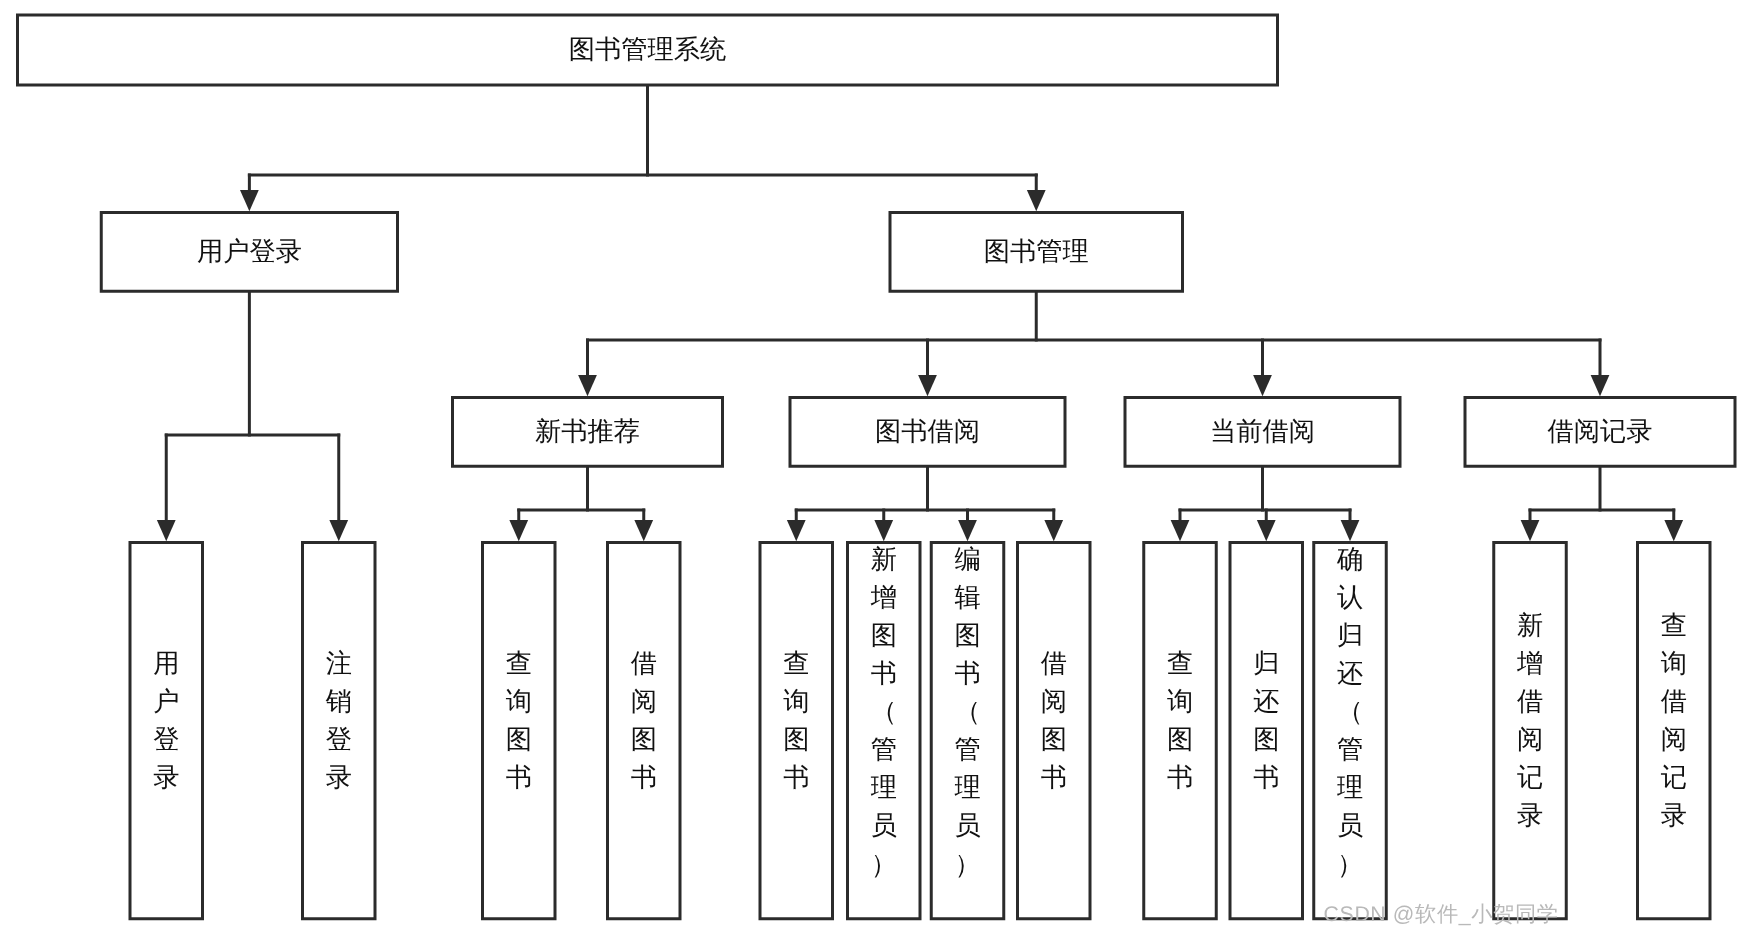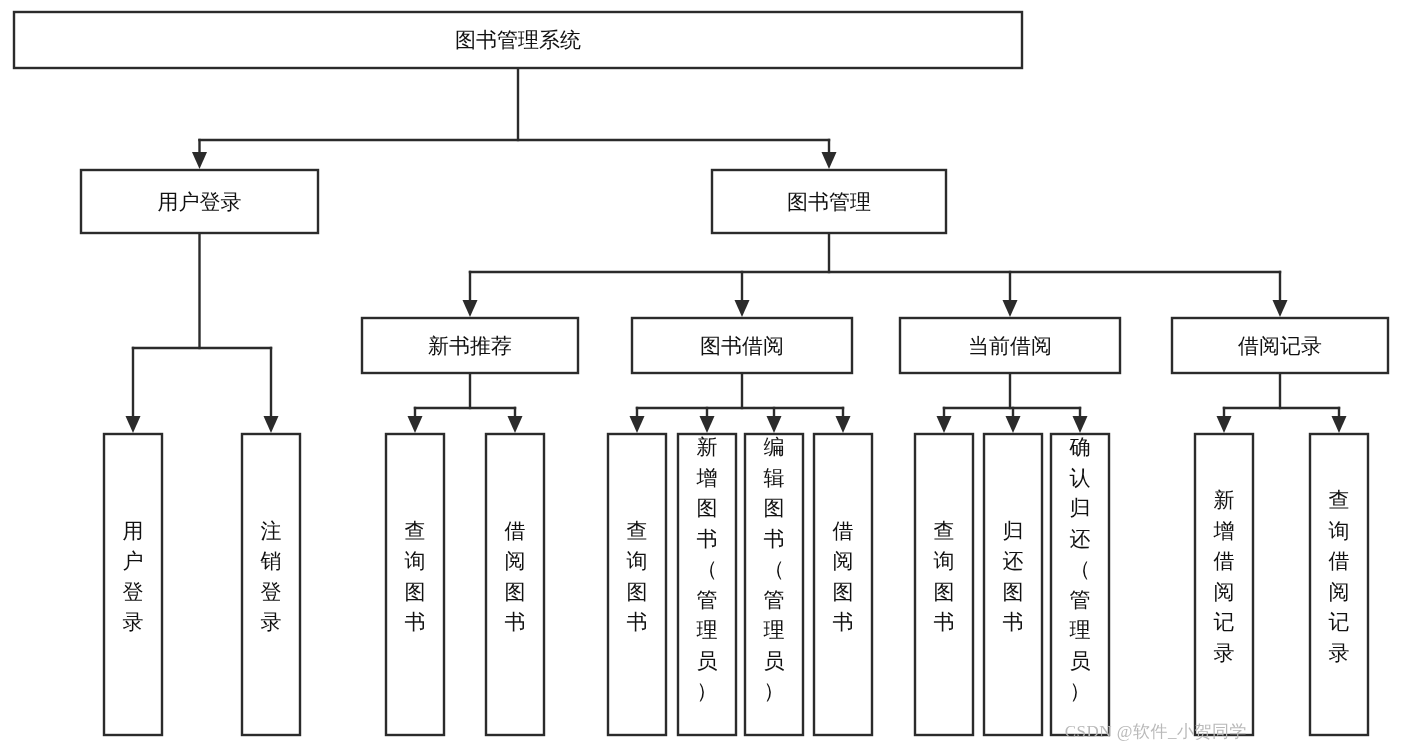--- a/index.html
+++ b/index.html
@@ -51,21 +51,21 @@
   .node-label-v {
     font-family: "DejaVu Sans", "Liberation Sans", sans-serif;
     font-size: 21px;
     fill: #111111;
     text-anchor: middle;
   }
   .watermark {
     position: absolute;
     right: 8px;
     bottom: 4px;
-    font-family: Liberation Serif, serif;
+    font-family: Liberation Sans, sans-serif;
     font-size: 17px;
     color: #b9b9b9;
     white-space: nowrap;
     letter-spacing: 0.5px;
     user-select: none;
   }
 </style>
 </head>
 <body>
 

